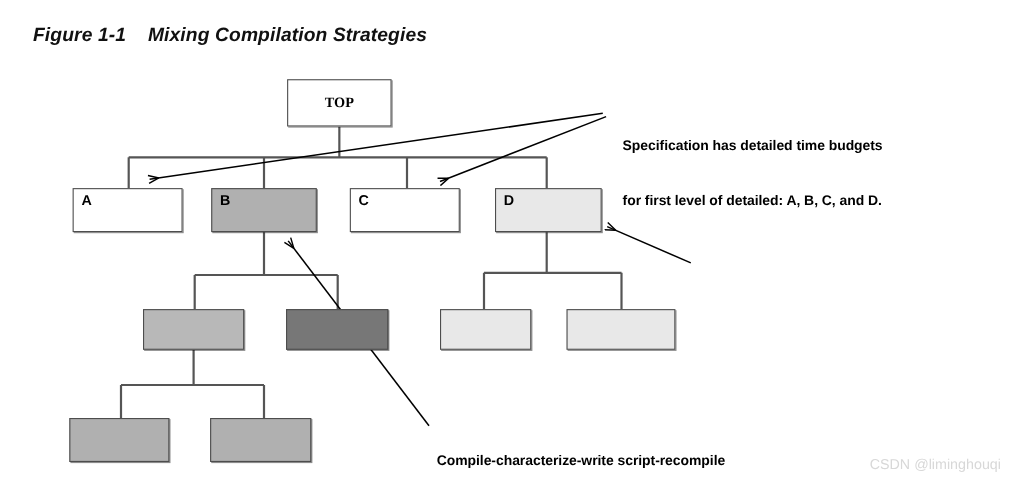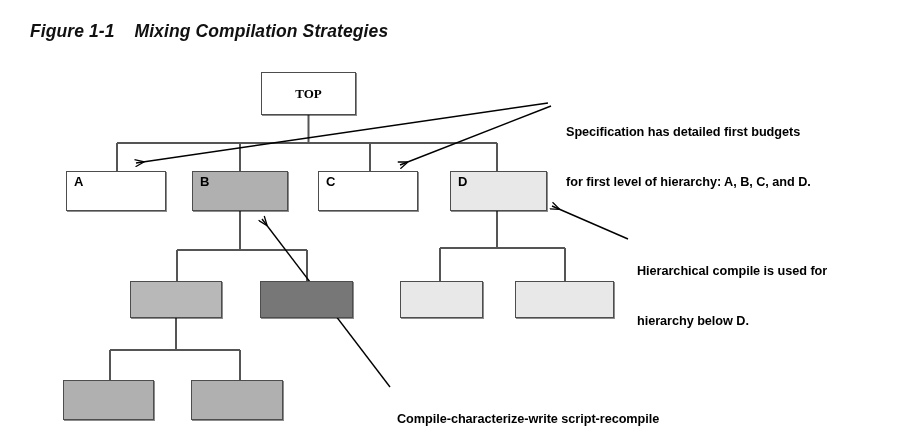--- a/index.html
+++ b/index.html
@@ -144,28 +144,25 @@
 
   <div class="node" style="left:130px; top:281px; width:92px; height:37px; background:#b8b8b8;"></div>
   <div class="node" style="left:260px; top:281px; width:93px; height:37px; background:#777777;"></div>
   <div class="node" style="left:400px; top:281px; width:83px; height:37px; background:#e8e8e8;"></div>
   <div class="node" style="left:515px; top:281px; width:99px; height:37px; background:#e8e8e8;"></div>
 
   <div class="node" style="left:63px; top:380px; width:91px; height:40px; background:#b0b0b0;"></div>
   <div class="node" style="left:191px; top:380px; width:92px; height:40px; background:#b0b0b0;"></div>
 
   <div class="annot" style="left:566px; top:90px;">
-    <div>Specification has detailed first budgets</div>
-    <div>for first level of hierarchy: A, B, C, and D.</div>
+    <div>Specification has detailed time budgets</div>
+    <div>for first level of detailed: A, B, C, and D.</div>
   </div>
 
-  <div class="annot" style="left:637px; top:229px;">
-    <div>Hierarchical compile is used for</div>
-    <div>hierarchy below D.</div>
-  </div>
 
   <div class="annot" style="left:397px; top:377px;">
     <div>Compile-characterize-write script-recompile</div>
     
   </div>
 
+  <div class="watermark">CSDN @liminghouqi</div>
 
 </div>
 
 </body></html>

